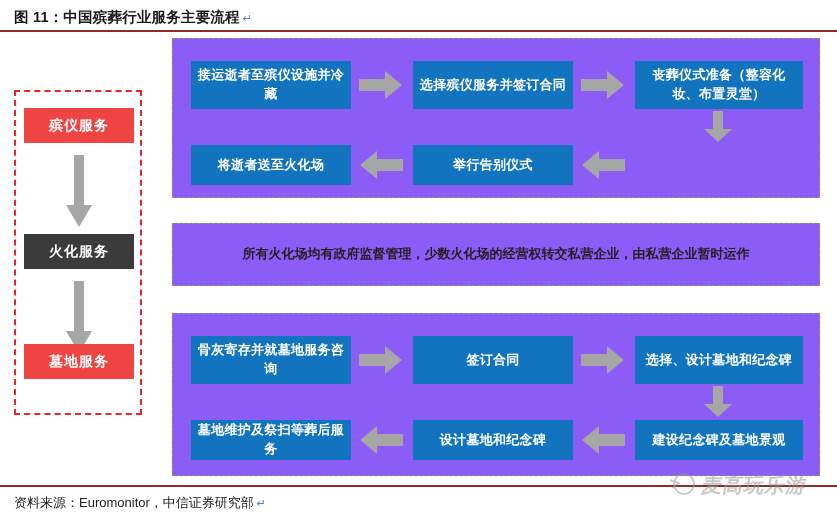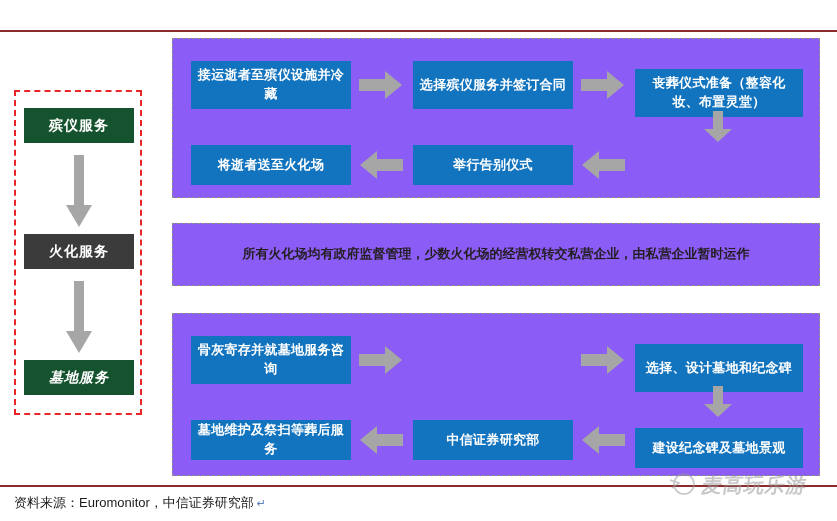--- a/index.html
+++ b/index.html
@@ -82,25 +82,25 @@
     height: 35px;
     display: flex;
     align-items: center;
     justify-content: center;
     color: #ffffff;
     font-size: 14px;
     font-weight: bold;
     letter-spacing: 1px;
     box-sizing: border-box;
   }
-  .stage-blue { background: #14532d; }
+  .stage-blue { background: #ef4444; }
   .stage-dark { background: #3b3b3b; }
   .stage-1 { top: 16px; }
   .stage-2 { top: 142px; text-align: center; }
-  .stage-3 { top: 268px; font-style: italic; }
+  .stage-3 { top: 252px; }
 
   .vstack-arrow {
     position: absolute;
     left: 49px;
     width: 28px;
     height: 74px;
   }
   .vstack-arrow.a1 { top: 63px; }
   .vstack-arrow.a2 { top: 189px; }
 
@@ -128,21 +128,21 @@
     font-weight: bold;
     line-height: 1.45;
     padding: 2px 5px;
     box-sizing: border-box;
     letter-spacing: .3px;
   }
 
   
   .c1 { left: 18px;  width: 160px; }
   .c2 { left: 240px; width: 160px; }
-  .c3 { left: 462px; width: 168px; margin-top: 8px; }
+  .c3 { left: 462px; width: 168px; }
 
   .r1 { top: 22px; height: 48px; }
   .r2 { top: 106px; height: 40px; }
 
   
   .harrow {
     position: absolute;
     width: 44px;
     height: 30px;
   }
@@ -198,20 +198,23 @@
     letter-spacing: 1px;
     transform: skewX(-9deg);
     white-space: nowrap;
   }
 </style>
 </head>
 <body>
 
 <div id="page">
 
+  <div class="fig-title">
+    <span>图 11：中国殡葬行业服务主要流程</span><span class="pilcrow">↵</span>
+  </div>
   <div class="rule-top"></div>
 
   <div class="left-col">
 
     <div class="stage-box stage-blue stage-1">
       <span>殡仪服务</span>
     </div>
 
     <div class="vstack-arrow a1">
       <svg viewBox="0 0 28 74" width="28" height="74" aria-hidden="true">
@@ -285,20 +288,21 @@
   <div class="panel panel-bottom">
 
     <div class="fbox c1 r1">骨灰寄存并就墓地服务咨询</div>
 
     <div class="harrow h-a row1">
       <svg viewBox="0 0 44 30" width="44" height="30" aria-hidden="true">
         <polygon points="0,9 26,9 26,1 43,15 26,29 26,21 0,21" fill="#a6a6a6"></polygon>
       </svg>
     </div>
 
+    <div class="fbox c2 r1">签订合同</div>
 
     <div class="harrow h-b row1">
       <svg viewBox="0 0 44 30" width="44" height="30" aria-hidden="true">
         <polygon points="0,9 26,9 26,1 43,15 26,29 26,21 0,21" fill="#a6a6a6"></polygon>
       </svg>
     </div>
 
     <div class="fbox c3 r1">选择、设计墓地和纪念碑</div>
 
     <div class="varrow">
@@ -308,21 +312,21 @@
     </div>
 
     <div class="fbox c1 r2">墓地维护及祭扫等葬后服务</div>
 
     <div class="harrow h-a row2">
       <svg viewBox="0 0 44 30" width="44" height="30" aria-hidden="true">
         <polygon points="44,9 18,9 18,1 1,15 18,29 18,21 44,21" fill="#a6a6a6"></polygon>
       </svg>
     </div>
 
-    <div class="fbox c2 r2">中信证券研究部</div>
+    <div class="fbox c2 r2">设计墓地和纪念碑</div>
 
     <div class="harrow h-b row2">
       <svg viewBox="0 0 44 30" width="44" height="30" aria-hidden="true">
         <polygon points="44,9 18,9 18,1 1,15 18,29 18,21 44,21" fill="#a6a6a6"></polygon>
       </svg>
     </div>
 
     <div class="fbox c3 r2">建设纪念碑及墓地景观</div>
   </div>
 

